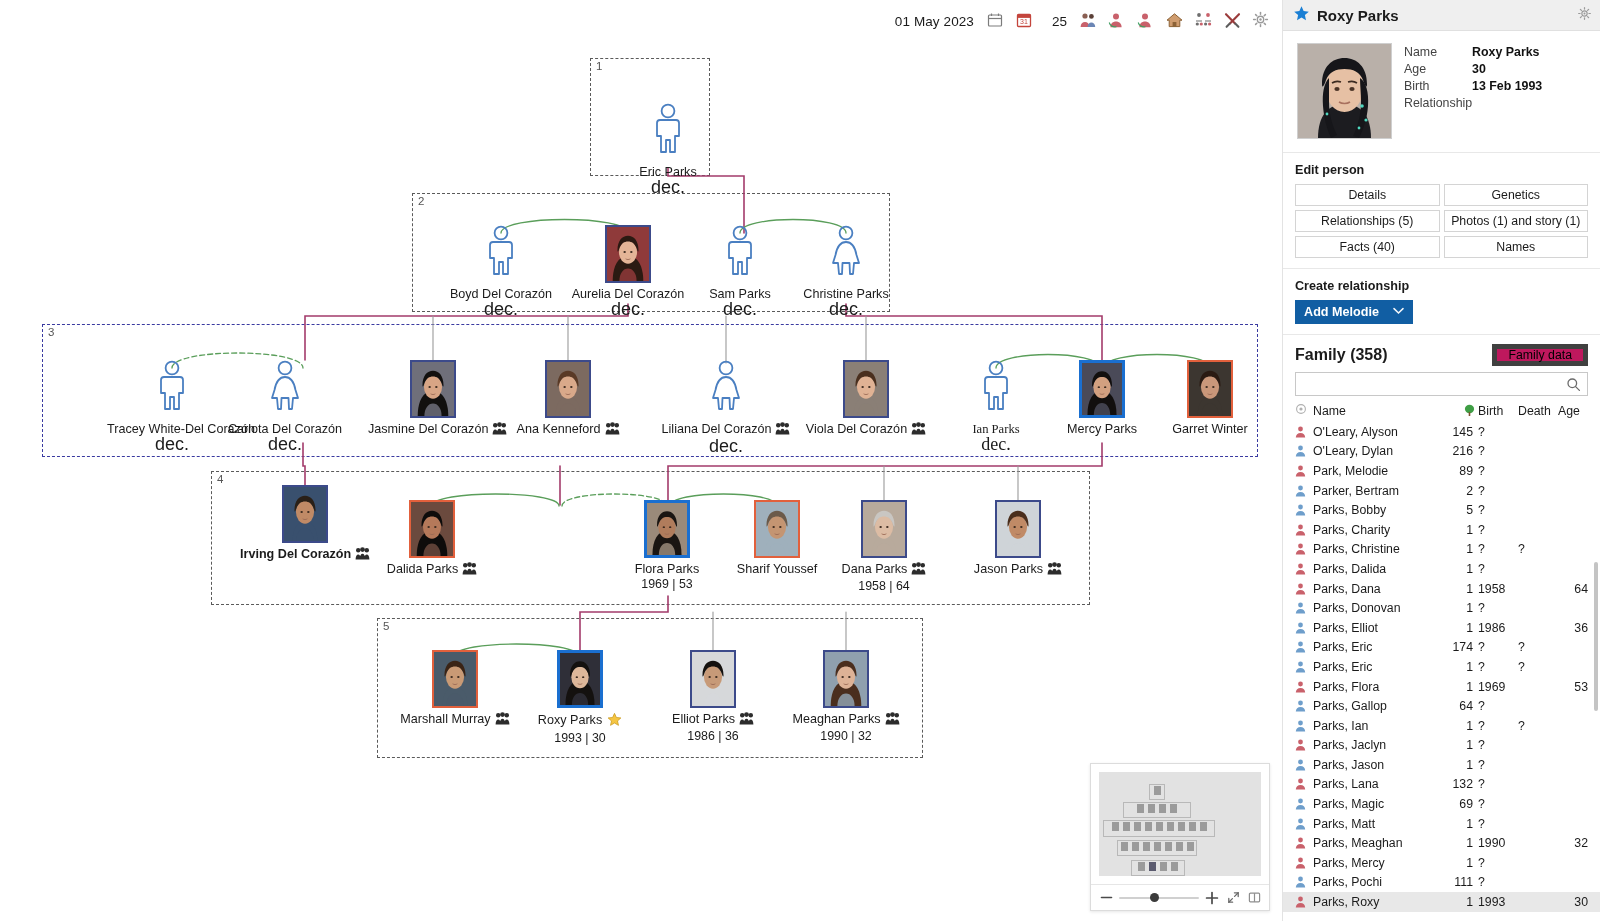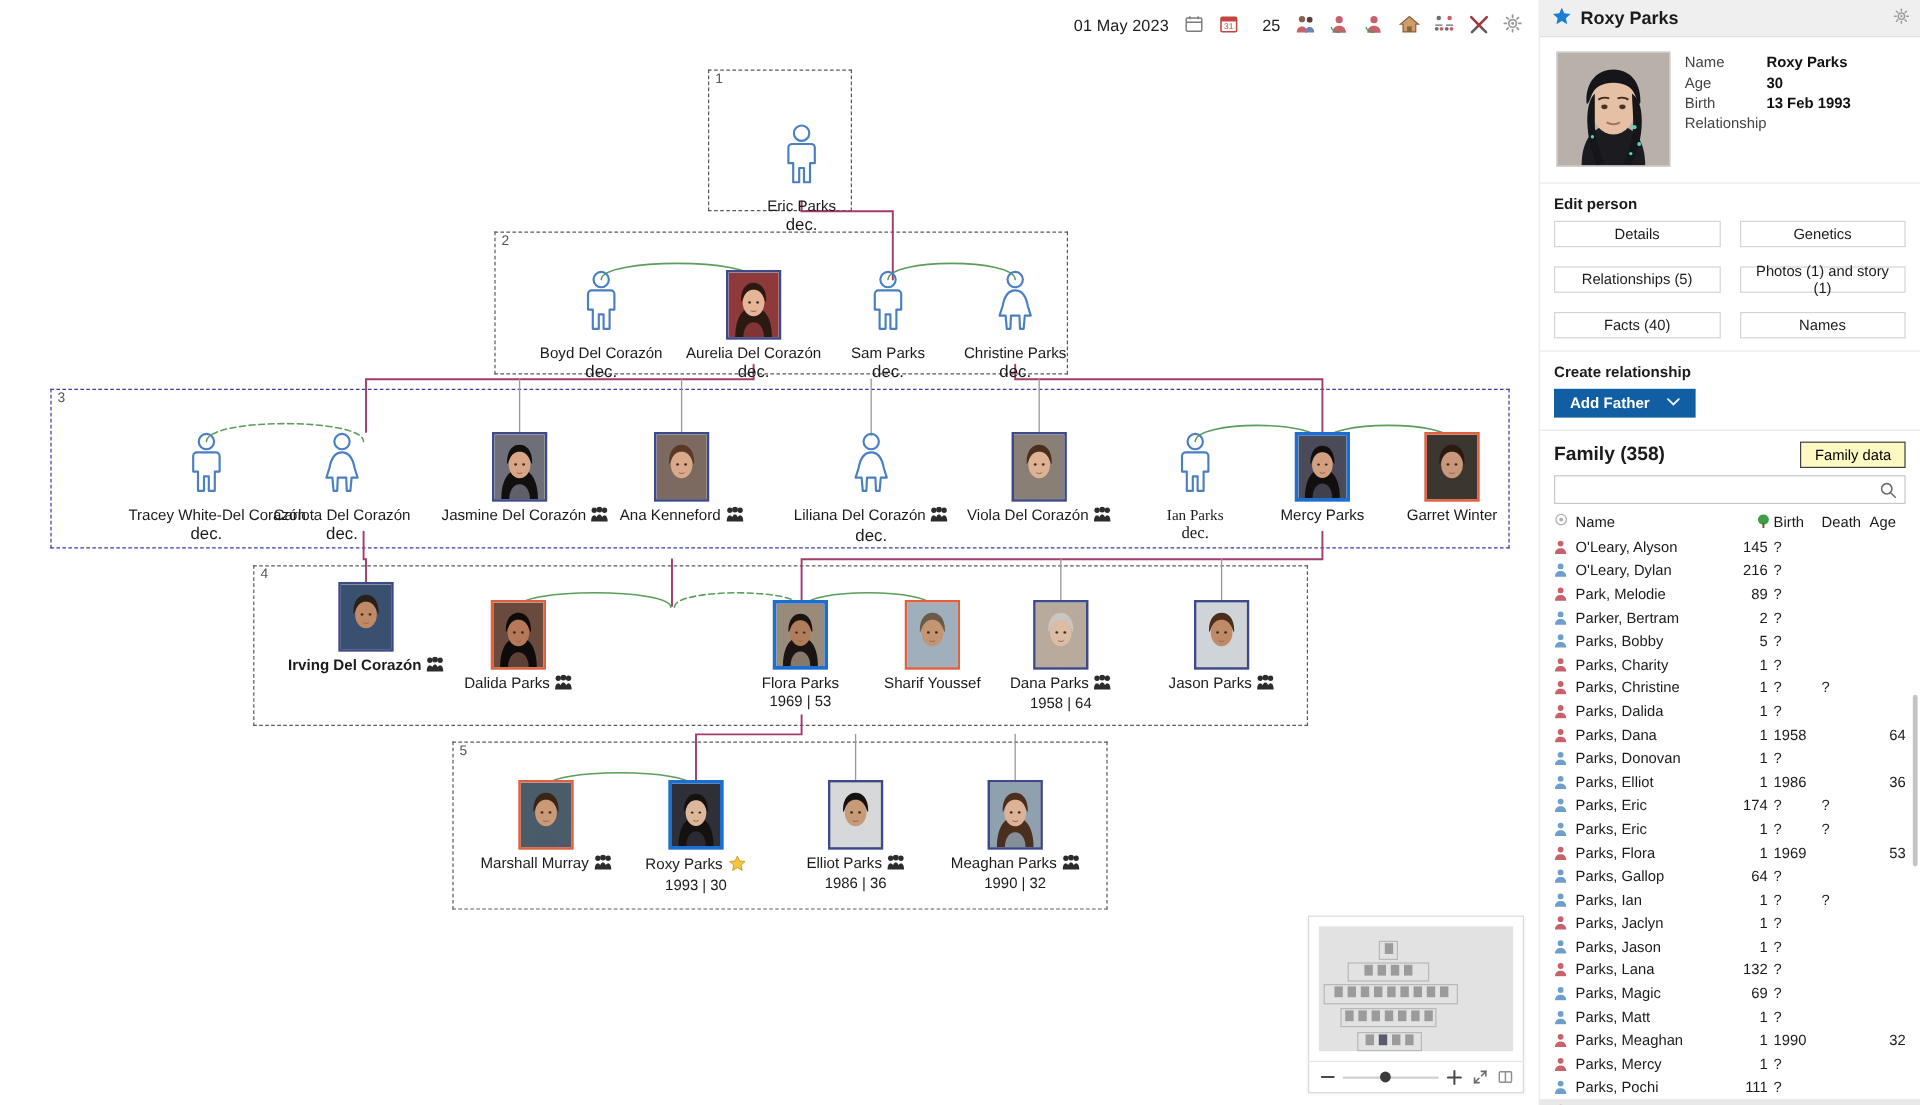--- a/index.html
+++ b/index.html
@@ -62,21 +62,21 @@
     position: relative;
   }
   .person.orange .pbox { border-color: #e2603c; }
   .person.selected .pbox { border-color: #1a6fd0; border-width: 3px; }
   .person .pname {
     margin-top: 4px;
     font-size: 12.6px; line-height: 15px; color: #1b1b1b;
     white-space: nowrap;
   }
   .person .pdates { font-size: 12.4px; line-height: 15px; color: #1b1b1b; }
-  .person .pdec { font-size: 14px; line-height: 15px; color: #1b1b1b; }
+  .person .pdec { font-size: 18px; line-height: 15px; color: #1b1b1b; }
 
   
   .silh { width: 46px; height: 58px; margin: 0 auto; position: relative; }
   .silh svg { display: block; margin: 0 auto; }
 
   .kids-icon { display:inline-block; vertical-align:-2px; margin-left: 4px; }
   .star-icon { display:inline-block; vertical-align:-3px; margin-left: 5px; }
 
   
   #wires { position: absolute; inset: 0; pointer-events: none; }
@@ -128,38 +128,38 @@
   #profile { display: flex; gap: 12px; padding: 12px 12px 13px 14px; border-bottom: 1px solid #e8e8e8; }
   #profile .avatar {
     width: 95px; height: 96px;
     border: 1px solid #cfcfcf; background: #cdc4bd; overflow: hidden; flex: 0 0 auto;
   }
   #profile .fields { flex: 1; display: grid; grid-template-columns: 62px 1fr; row-gap: 3px; column-gap: 6px; align-content: start; padding-top: 2px; }
   #profile .fl { font-size: 12.4px; color: #444; }
   #profile .fv { font-size: 12.4px; color: #111; font-weight: bold; }
   #profile .fv.rel { line-height: 15px; }
 
-  .btn-grid { display: grid; grid-template-columns: 1fr 1fr; gap: 16px; }
+  .btn-grid { display: grid; grid-template-columns: 1fr 1fr; gap: 4px; }
   .sbtn {
     height: 22px; border: 1px solid #d4d4d4; background: #fff;
     font-size: 12.3px; color: #1b1b1b; cursor: pointer;
     display: flex; align-items: center; justify-content: center;
     font-family: "Liberation Sans", sans-serif;
   }
 
   .primary-btn {
     height: 24px; width: 118px; background: #115ea3; color: #fff;
     display: flex; align-items: center; justify-content: center; gap: 14px;
     font-size: 12.6px; font-weight: bold; cursor: pointer;
   }
   .primary-btn .chev { font-size: 9px; opacity:.95; }
 
   #family-head { display: flex; align-items: center; padding: 9px 12px 6px; }
   #family-head .fh-title { font-weight: bold; font-size: 16px; flex: 1; }
-  #family-head .fh-btn { height: 22px; padding: 0 11px; border: 1px solid #404040; background: #fef9c3; font-size: 12.3px; cursor:pointer; display:flex;align-items:center; }
+  #family-head .fh-btn { height: 22px; padding: 0 11px; border: 5px solid #404040; background: #be185d; font-size: 12.3px; cursor:pointer; display:flex;align-items:center; }
 
   #search-wrap { padding: 0 12px 7px; }
   #search-box { position: relative; height: 24px; border: 1px solid #c8c8c8; background: #fff; }
   #search-box input {
     width: 100%; height: 100%; border: 0; outline: 0; padding: 0 26px 0 7px;
     font-size: 12.5px; font-family: "Liberation Sans", sans-serif; background: transparent;
   }
   #search-box .sicon { position: absolute; right: 6px; top: 4px; color: #6b6b6b; }
 
   #list-header {
@@ -845,21 +845,21 @@
         <button class="sbtn">Relationships (5)</button>
         <button class="sbtn">Photos (1) and story (1)</button>
         <button class="sbtn">Facts (40)</button>
         <button class="sbtn">Names</button>
       </div>
     </div>
 
     <div class="sec">
       <div class="sec-title">Create relationship</div>
       <div class="primary-btn">
-        <span>Add Father</span>
+        <span>Add Melodie</span>
         <span class="chev">
           <svg width="11" height="8" viewBox="0 0 11 8">
               <path d="M1 1.6 5.5 6 10 1.6" fill="none" stroke="#ffffff" stroke-width="1.5" stroke-linecap="round"></path>
             </svg>
         </span>
       </div>
     </div>
 
     <div id="family-head">
       <span class="fh-title">Family (358)</span>

